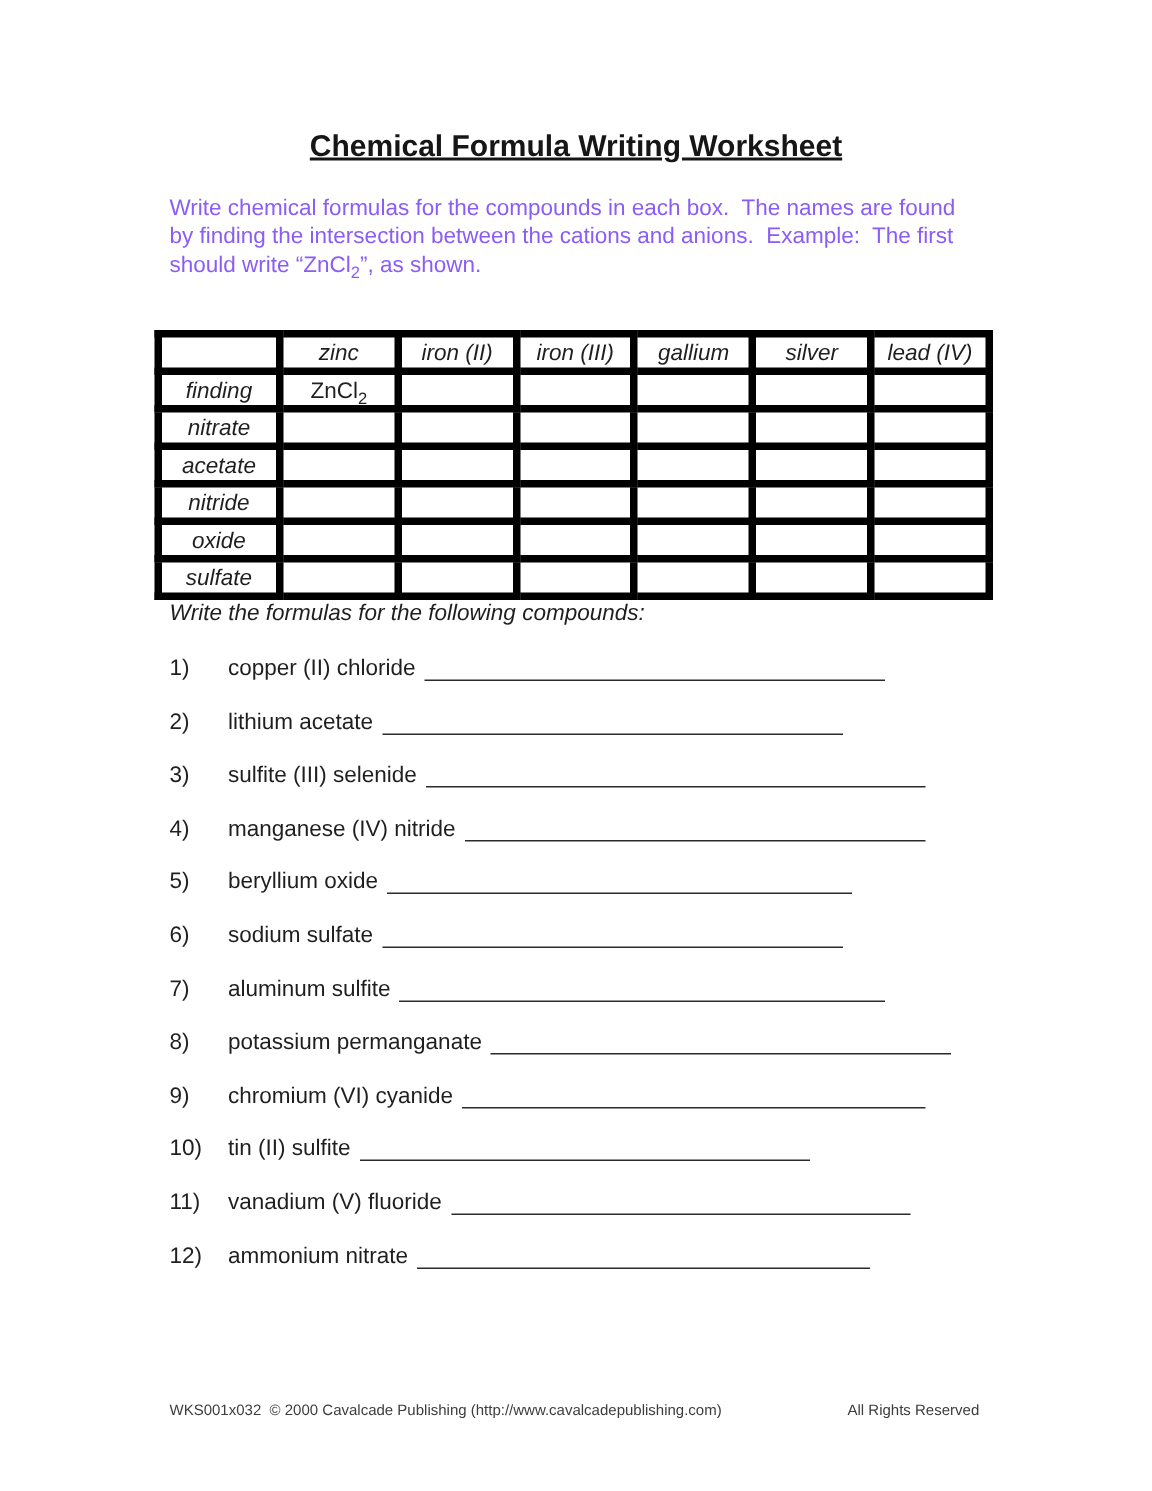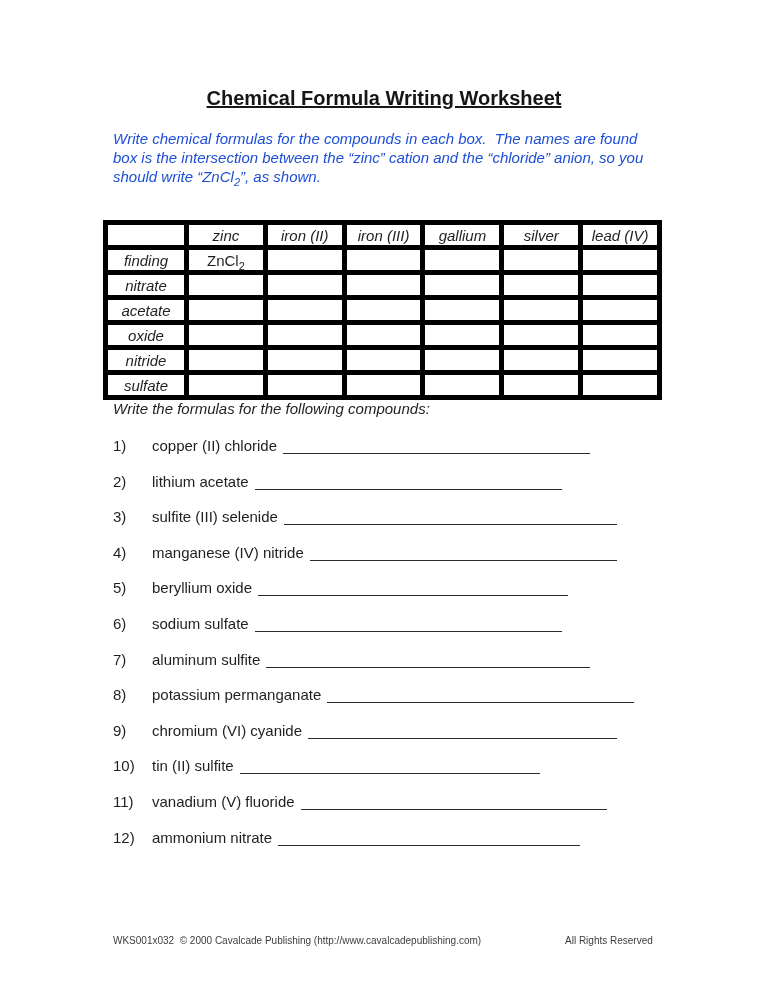--- a/index.html
+++ b/index.html
@@ -27,24 +27,23 @@
     font-weight: bold;
     text-decoration: underline;
     line-height: 25px;
     color: #161616;
   }
   .intro {
     position: absolute;
     left: 113px;
     top: 129px;
     width: 560px;
-    font-style: italic;
     font-size: 15px;
     line-height: 19.2px;
-    color: #1d4ed8;
+    color: #8b5cf6;
   }
   .intro-line { display: block; white-space: pre-wrap; }
   sub { font-size: 11px; line-height: 0; }
 
   table.grid {
     position: absolute;
     left: 103px;
     top: 220px;
     width: 559px;
     border-collapse: collapse;
@@ -100,21 +99,21 @@
 </style>
 </head>
 <body>
 
 <div class="page">
 
   <h1 class="title">Chemical Formula Writing Worksheet</h1>
 
   <div class="intro">
     <span class="intro-line">Write chemical formulas for the compounds in each box.  The names are found</span>
-    <span class="intro-line">box is the intersection between the “zinc” cation and the “chloride” anion, so you</span>
+    <span class="intro-line">by finding the intersection between the cations and anions.  Example:  The first</span>
     <span class="intro-line"><span>should write “ZnCl</span><sub>2</sub><span>”, as shown.</span></span>
   </div>
 
   <table class="grid">
     <colgroup>
       <col style="width:81px">
       <col>
         <col>
         <col>
         <col>
@@ -152,30 +151,30 @@
     <tr>
       <th>acetate</th>
       <td></td>
       <td></td>
       <td></td>
       <td></td>
       <td></td>
       <td></td>
     </tr>
     <tr>
+      <th>nitride</th>
+      <td></td>
+      <td></td>
+      <td></td>
+      <td></td>
+      <td></td>
+      <td></td>
+    </tr>
+    <tr>
       <th>oxide</th>
-      <td></td>
-      <td></td>
-      <td></td>
-      <td></td>
-      <td></td>
-      <td></td>
-    </tr>
-    <tr>
-      <th>nitride</th>
       <td></td>
       <td></td>
       <td></td>
       <td></td>
       <td></td>
       <td></td>
     </tr>
     <tr>
       <th>sulfate</th>
       <td></td>

